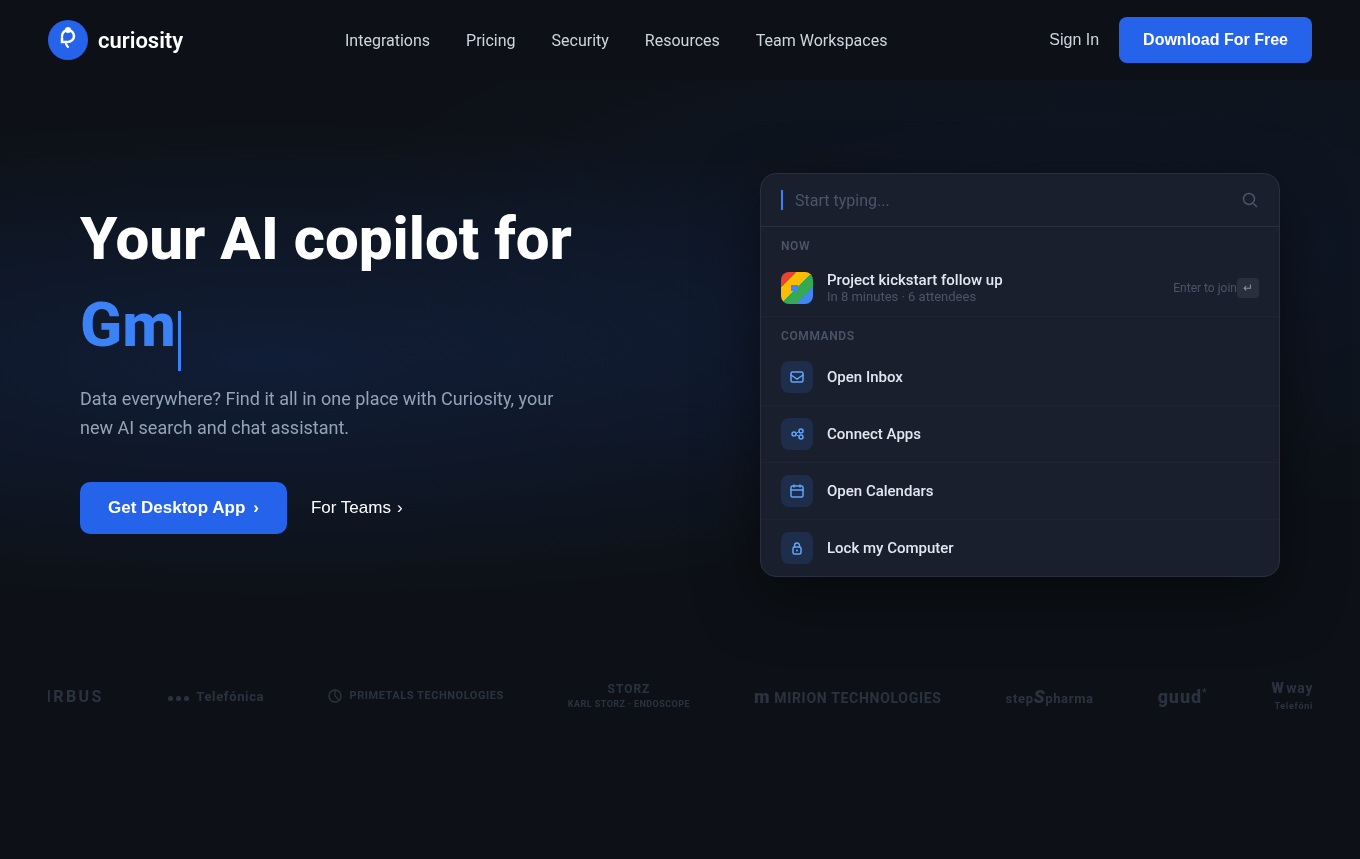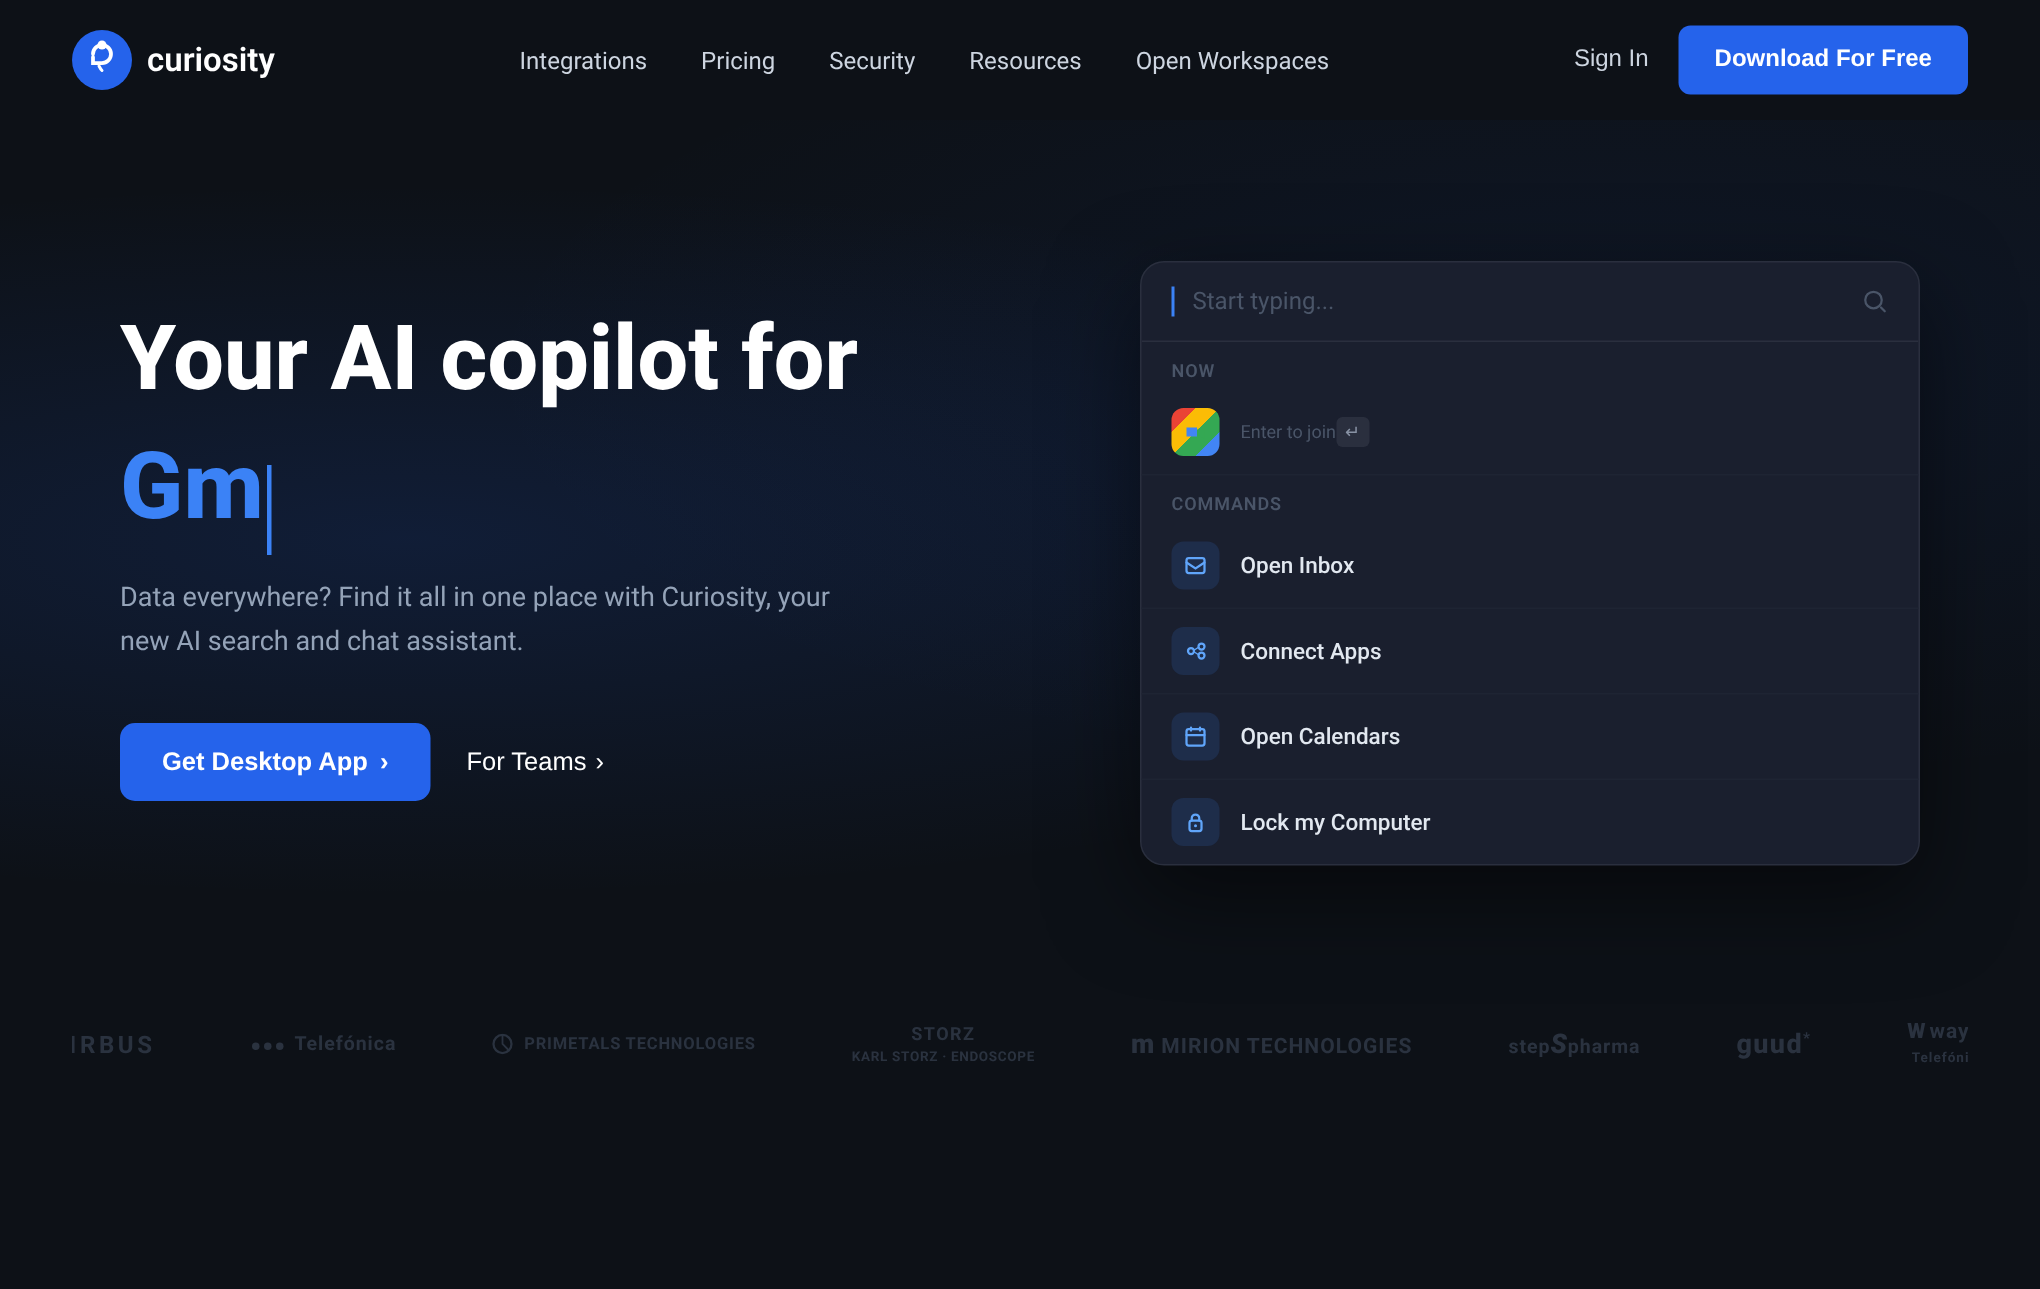--- a/index.html
+++ b/index.html
@@ -354,21 +354,21 @@
       <path d="M20 27c0 0-1-1-2-3" stroke="white" stroke-width="2" stroke-linecap="round"></path>
     </svg>
     <span class="logo-text">curiosity</span>
   </a>
 
   <ul class="nav-links">
     <li><a href="#">Integrations</a></li>
     <li><a href="#">Pricing</a></li>
     <li><a href="#">Security</a></li>
     <li><a href="#">Resources</a></li>
-    <li><a href="#">Open Workspaces</a></li>
+    <li><a href="#">Team Workspaces</a></li>
   </ul>
 
   <div class="nav-actions">
     <button class="sign-in-btn">Sign In</button>
     <button class="download-btn">Download For Free</button>
   </div>
 </nav>
 
 <section class="hero">
   <div class="hero-left">
@@ -404,20 +404,24 @@
       <div class="widget-section-label">Now</div>
 
       <div class="widget-row">
         <div class="widget-row-icon google-meet">
           <svg width="18" height="18" viewBox="0 0 18 18">
               <rect width="18" height="18" rx="4" fill="transparent"></rect>
               <path d="M3 6h7v6H3z" fill="#4285f4"></path>
               <path d="M10 7.5l5-3v9l-5-3V7.5z" fill="#34a853"></path>
             </svg>
         </div>
+        <div class="widget-row-content">
+          <div class="widget-row-title">Project kickstart follow up</div>
+          <div class="widget-row-subtitle">In 8 minutes · 6 attendees</div>
+        </div>
         <div class="widget-row-action">
           <span class="enter-label">Enter to join</span>
           <span class="enter-icon">↵</span>
         </div>
       </div>
 
       <div class="widget-section-label">Commands</div>
 
       <div class="widget-row">
         <div class="widget-row-icon inbox">

